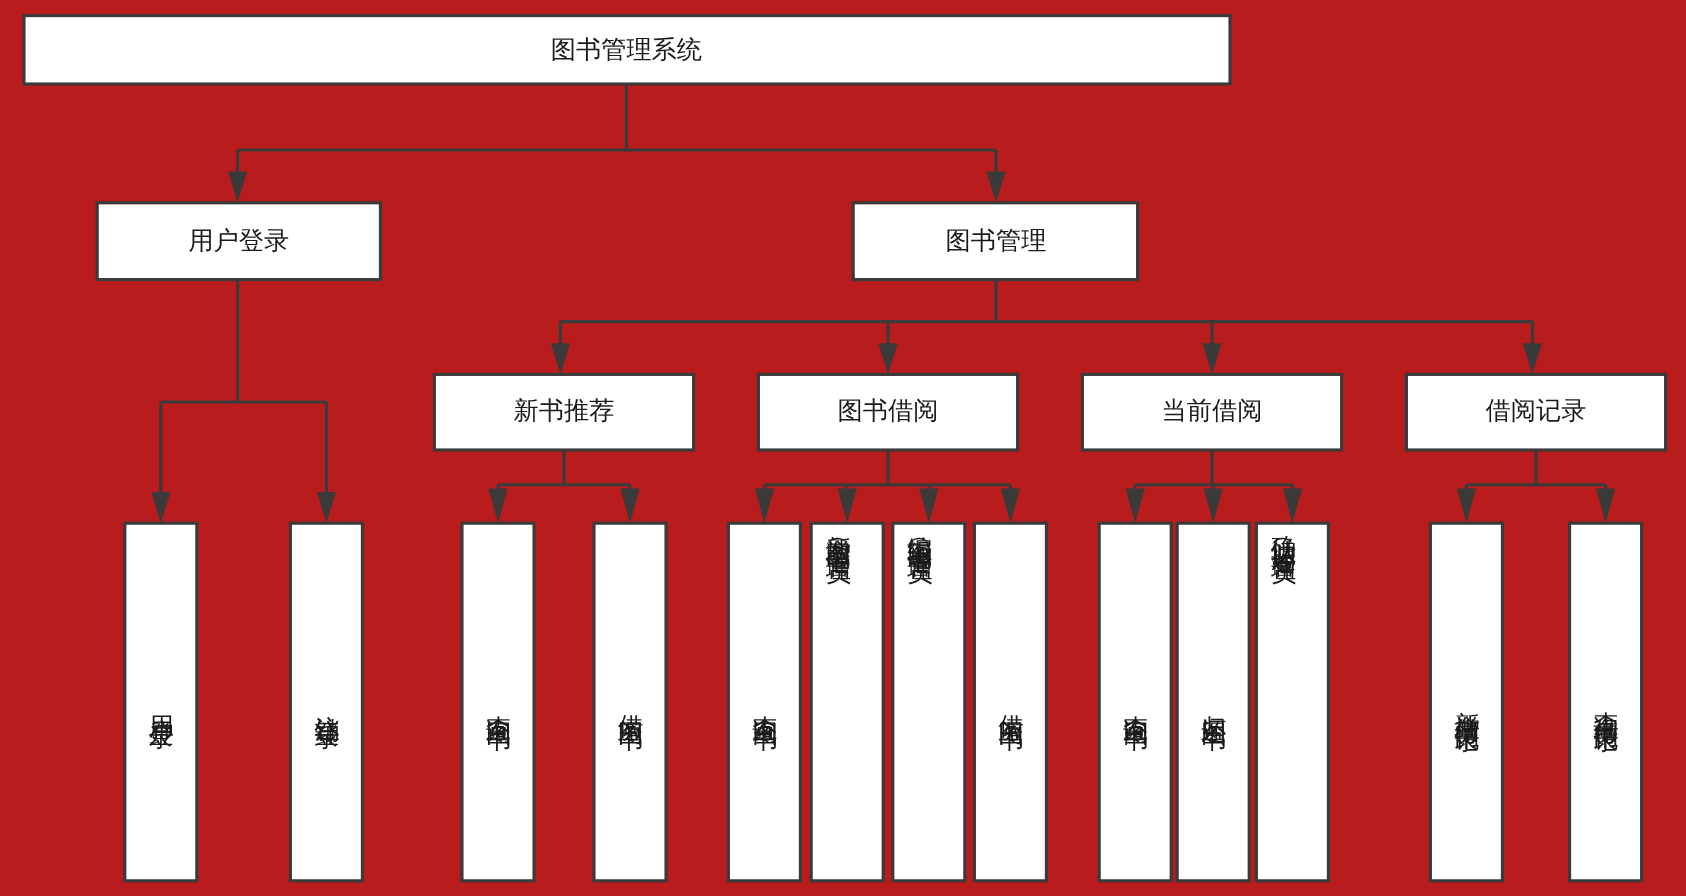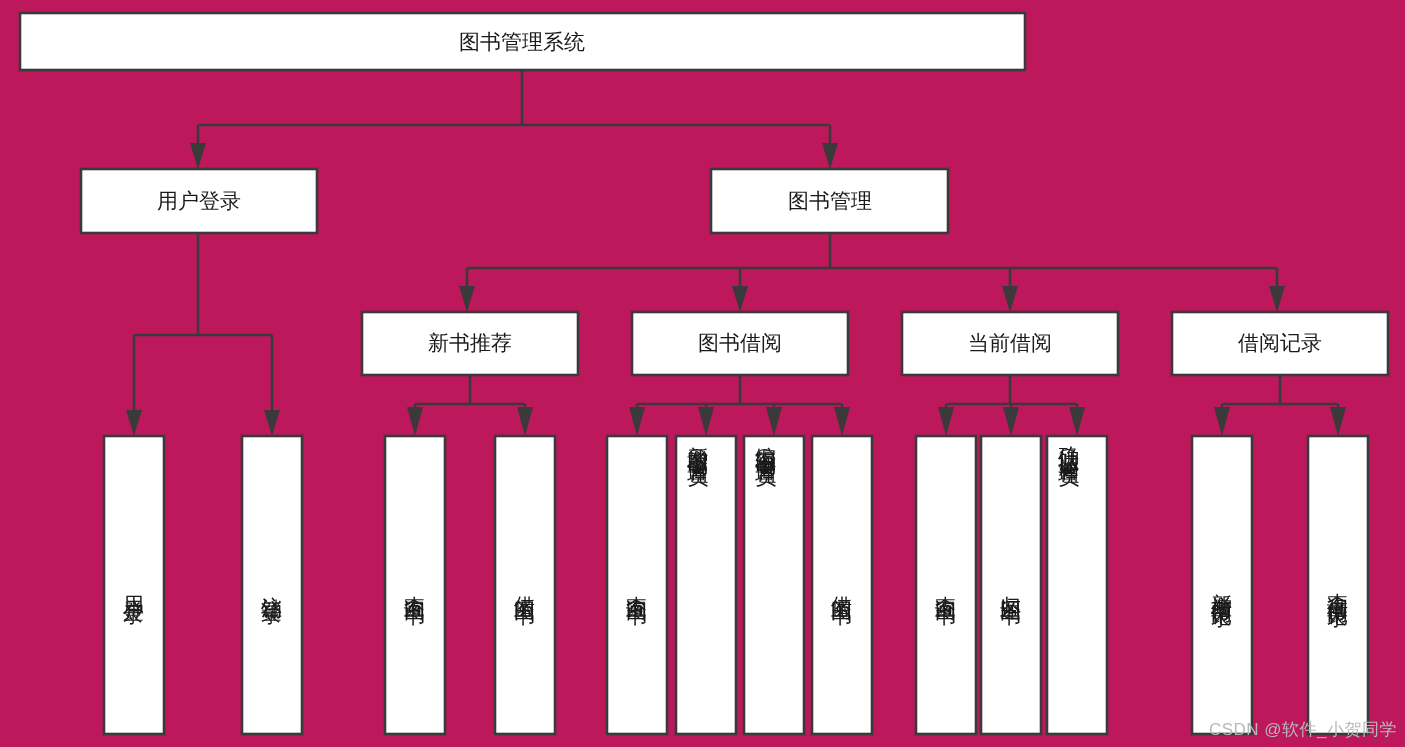--- a/index.html
+++ b/index.html
@@ -10,21 +10,21 @@
   body {
     width: 1405px;
     height: 747px;
     font-family: "Liberation Sans", sans-serif;
     overflow: hidden;
   }
   #diagram-root {
     position: relative;
     width: 1405px;
     height: 747px;
-    background: #be185d;
+    background: #b91c1c;
   }
   svg#diagram-svg {
     position: absolute;
     top: 0;
     left: 0;
     width: 1405px;
     height: 747px;
   }
   .node-box {
     fill: #ffffff;
@@ -244,15 +244,14 @@
       <text class="node-label-v" x="1222" y="585">新增借阅记录</text>
     </g>
 
     <g>
       <rect class="node-box" x="1308" y="436" width="60" height="298"></rect>
       <text class="node-label-v" x="1338" y="585">查询借阅记录</text>
     </g>
 
   </svg>
 
-  <div class="watermark">CSDN @软件_小贺同学</div>
 
 </div>
 
 </body></html>

